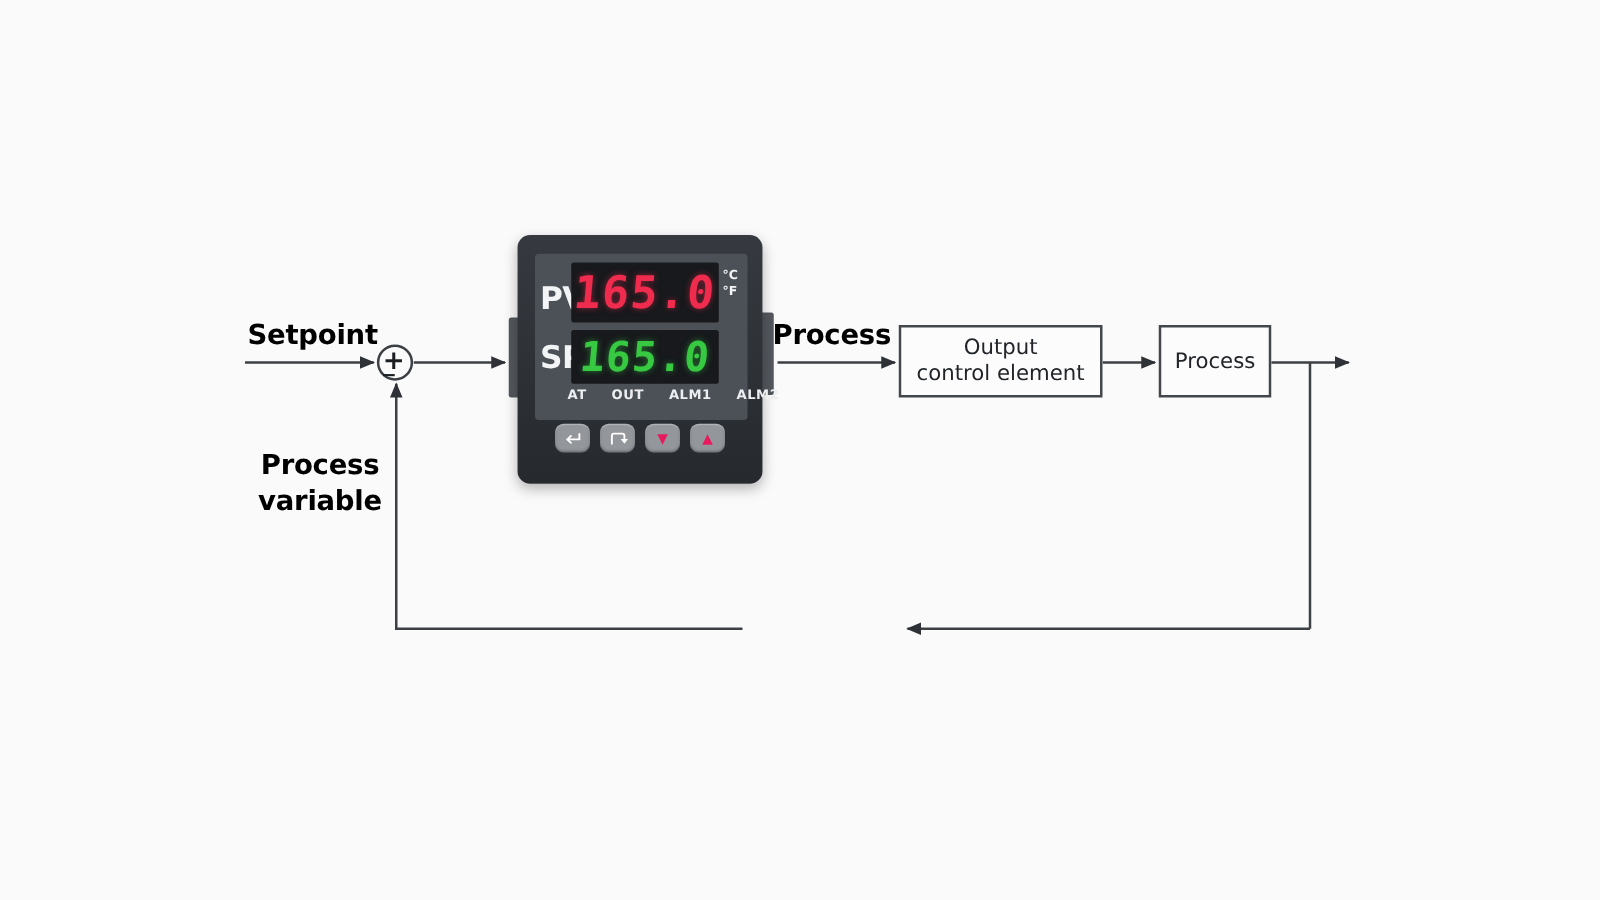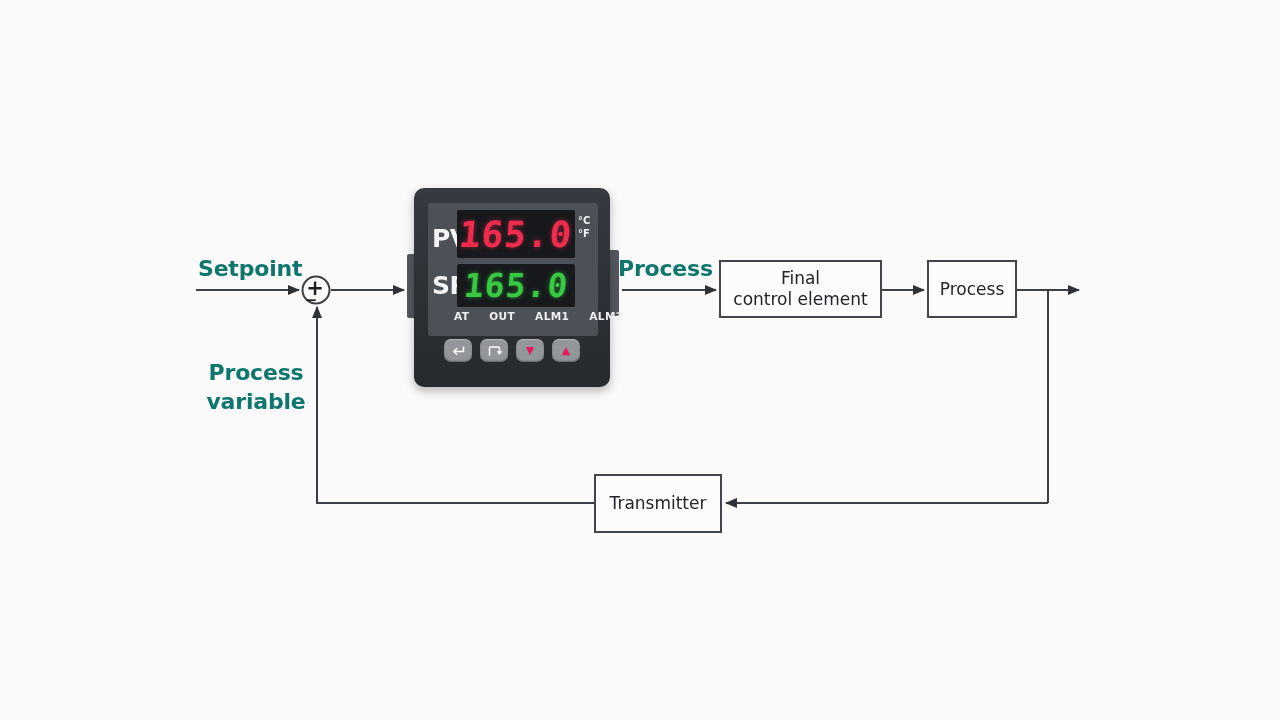--- a/index.html
+++ b/index.html
@@ -3,21 +3,21 @@
 <meta charset="utf-8">
 <style>
   html,body{margin:0;padding:0;}
   .stage{
     position:relative;width:1280px;height:720px;background:#fafafa;
     overflow:hidden;font-family:"DejaVu Sans","Liberation Sans",sans-serif;
   }
   .wires{position:absolute;left:0;top:0;width:1280px;height:720px;}
 
   
-  .dlabel{position:absolute;font-weight:700;font-size:22px;color:#0f766e;letter-spacing:-0.2px;}
+  .dlabel{position:absolute;font-weight:700;font-size:22px;color:#000000;letter-spacing:-0.2px;}
   .setpoint{left:198px;top:256px;}
   .output{left:618px;top:256px;}
   .pvar{left:200px;top:358px;width:112px;text-align:center;line-height:29px;}
 
   
   .dbox{
     position:absolute;background:#fcfcfc;border:2px solid #43474b;box-sizing:border-box;
     display:flex;flex-direction:column;align-items:center;justify-content:center;
     font-size:17px;color:#212529;line-height:21px;text-align:center;
   }
@@ -93,28 +93,25 @@
   </svg>
 
   <div class="dlabel setpoint">Setpoint</div>
   <div class="dlabel output">Process</div>
   <div class="dlabel pvar">
     <div>Process</div>
     <div>variable</div>
   </div>
 
   <div class="dbox fce">
-    <div>Final</div>
+    <div>Output</div>
     <div>control element</div>
   </div>
   <div class="dbox proc">
     <div>Process</div>
-  </div>
-  <div class="dbox tx">
-    <div>Transmitter</div>
   </div>
 
   <div class="ctrl">
     <div class="tab l"></div>
     <div class="tab r"></div>
     <div class="body">
       <div class="panel">
         <div class="dlab" style="left:4px;top:21px;">PV</div>
         <div class="lcd pv-lcd">
           <span class="digits">165.0</span>

